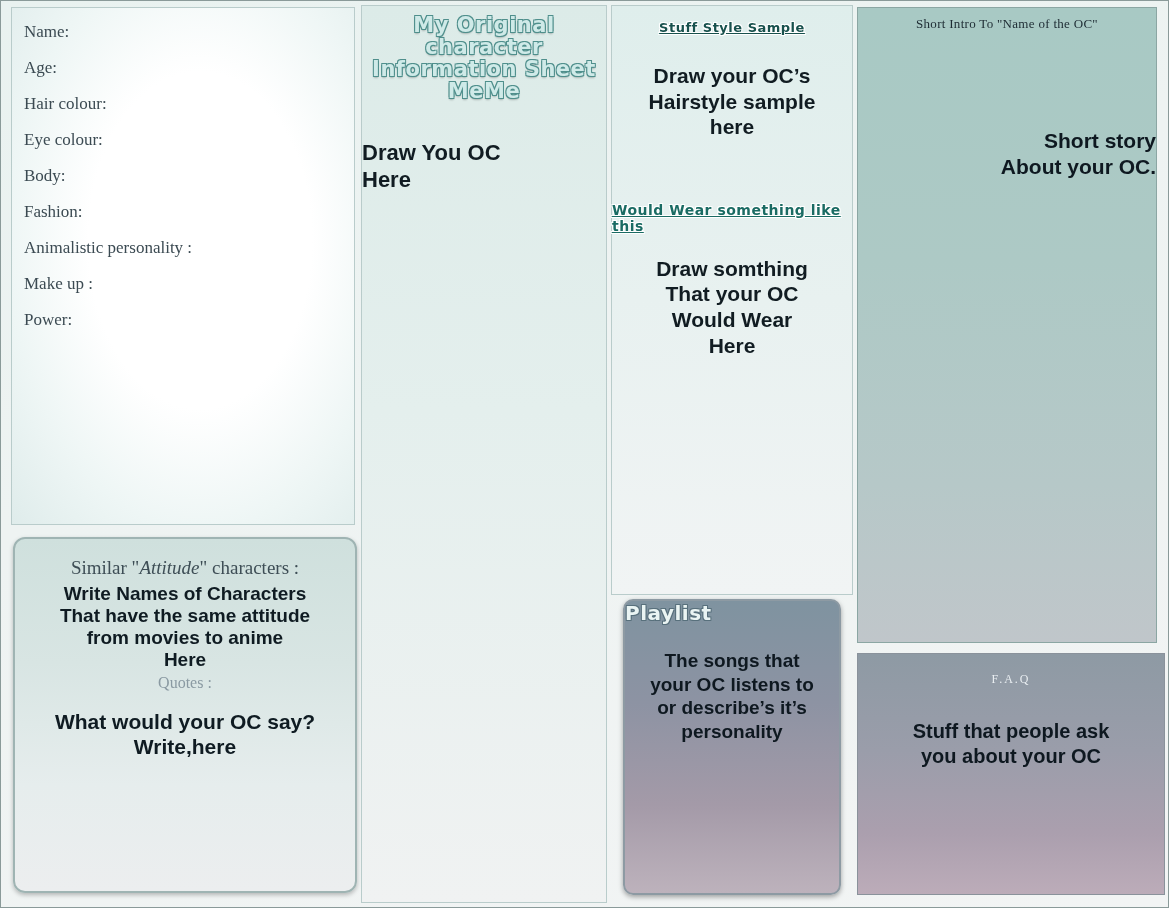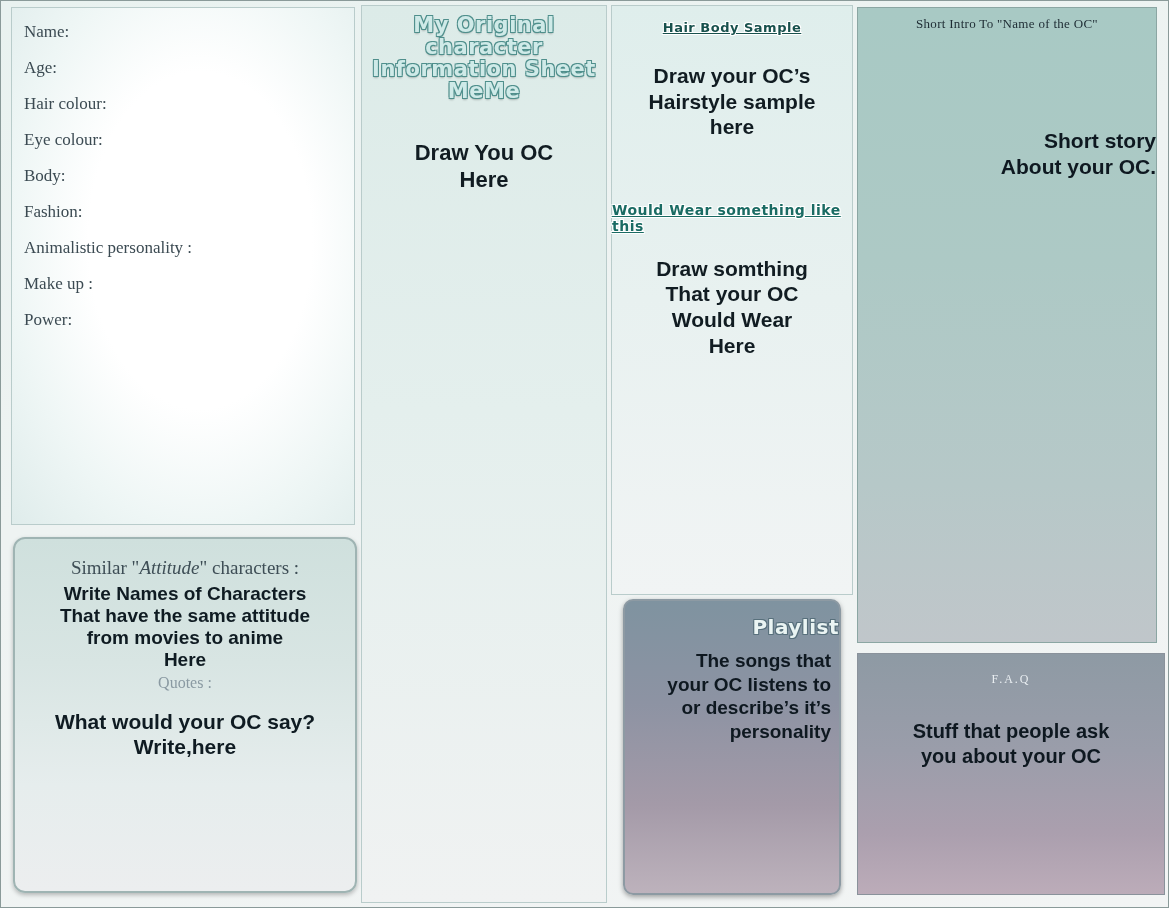--- a/index.html
+++ b/index.html
@@ -94,21 +94,21 @@
     line-height: 1.05;
     color: #cfeae8;
     text-shadow:
       -1px -1px 0 #4f8f8c, 1px -1px 0 #4f8f8c,
       -1px 1px 0 #4f8f8c, 1px 1px 0 #4f8f8c,
       0 2px 2px rgba(0,0,0,0.25);
     padding-top: 8px;
     letter-spacing: 0.5px;
   }
   .draw-here {
-    text-align: center;
+    text-align: left;
     font-size: 22px;
     font-weight: bold;
     color: #111c22;
     line-height: 1.2;
     margin-top: 38px;
   }
 
   
   #hair-panel {
     left: 610px; top: 4px; width: 242px; height: 590px;
@@ -146,36 +146,35 @@
     margin-top: 62px;
   }
   #playlist-panel {
     left: 622px; top: 598px; width: 218px; height: 296px;
     background: linear-gradient(180deg, #7f93a0 0%, #8d93a3 35%, #a49aa8 70%, #bdb2bc 100%);
     border: 2px solid #8d9aa3;
     border-radius: 10px;
     box-shadow: 0 2px 5px rgba(0,0,0,0.35);
   }
   .playlist-title {
-    text-align: right;
+    text-align: left;
     font-family: "DejaVu Sans", sans-serif;
     font-weight: bold;
     font-size: 20px;
     color: #eaf4f3;
     text-shadow: -1px -1px 0 #58707c, 1px -1px 0 #58707c, -1px 1px 0 #58707c, 1px 1px 0 #58707c;
-    padding-top: 14px;
     letter-spacing: 0.5px;
   }
   .playlist-body {
-    text-align: right;
+    text-align: center;
     font-size: 19px;
     font-weight: bold;
     color: #0e1820;
     line-height: 1.24;
-    margin-top: 10px;
+    margin-top: 24px;
     padding: 0 8px;
   }
 
   
   #intro-panel {
     left: 856px; top: 6px; width: 300px; height: 636px;
     background: linear-gradient(180deg, #a8c9c4 0%, #adc9c5 40%, #b6c8c8 75%, #c0c6ca 100%);
     border: 1px solid #8ba6a3;
   }
   .intro-heading {
@@ -251,21 +250,21 @@
 
   <div class="panel" id="draw-panel">
     <div class="meme-title" style="white-space: pre-line;">My Original character
 Information Sheet
 MeMe</div>
     <div class="draw-here" style="white-space: pre-line;">Draw You OC
 Here</div>
   </div>
 
   <div class="panel" id="hair-panel">
-    <div class="small-heading">Hair Body Sample</div>
+    <div class="small-heading">Stuff Style Sample</div>
     <div class="block-text" style="white-space: pre-line;">Draw your OC’s
 Hairstyle sample
 here</div>
     <div class="wear-heading">Would  Wear  something like this</div>
     <div class="block-text" style="white-space: pre-line; margin-top: 22px; text-align: center;">Draw somthing
 That your OC
 Would Wear
 Here</div>
   </div>
 

